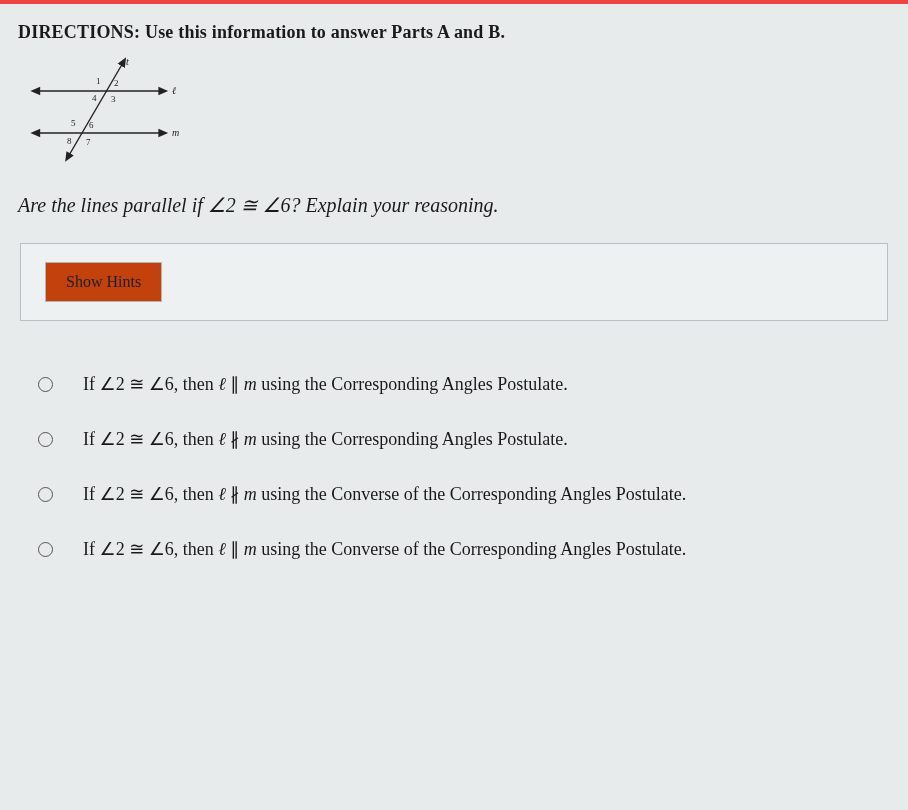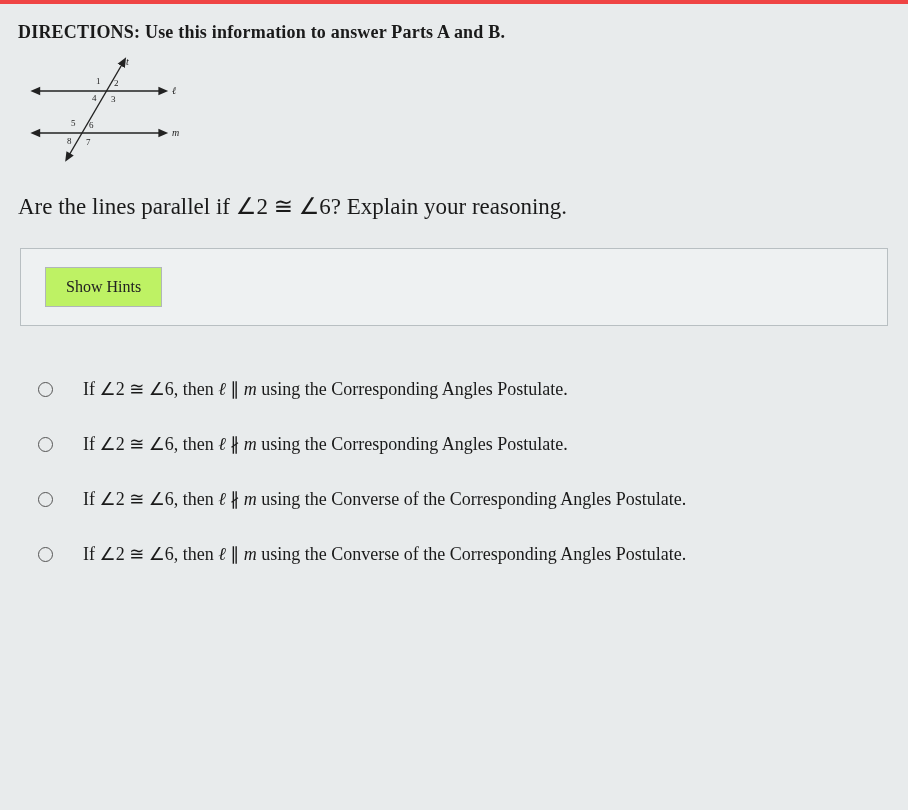--- a/index.html
+++ b/index.html
@@ -30,35 +30,36 @@
     font-size: 18px;
     margin: 28px 0 34px 0;
     line-height: 1.5;
   }
   .part-label {
     font-size: 18px;
     font-weight: bold;
     margin: 10px 0 20px 0;
   }
   .question {
-    font-size: 23px;
+    font-size: 20px;
     margin: 0 0 22px 0;
     line-height: 1.6;
+    font-style: italic;
   }
   .hints-box {
     border: 1px solid #b8bfc2;
     background: #eef1f2;
     padding: 0;
     margin: 0 2px 30px 2px;
   }
   .show-hints {
     display: inline-block;
     margin: 18px 0 18px 24px;
     padding: 10px 20px;
-    background: #bef264;
+    background: #c2410c;
     border: 1px solid #b0b6ba;
     font-size: 16px;
     font-family: Georgia, serif;
     cursor: pointer;
     color: #222;
   }
   .options {
     padding: 6px 10px 0 20px;
   }
   .option-row {

